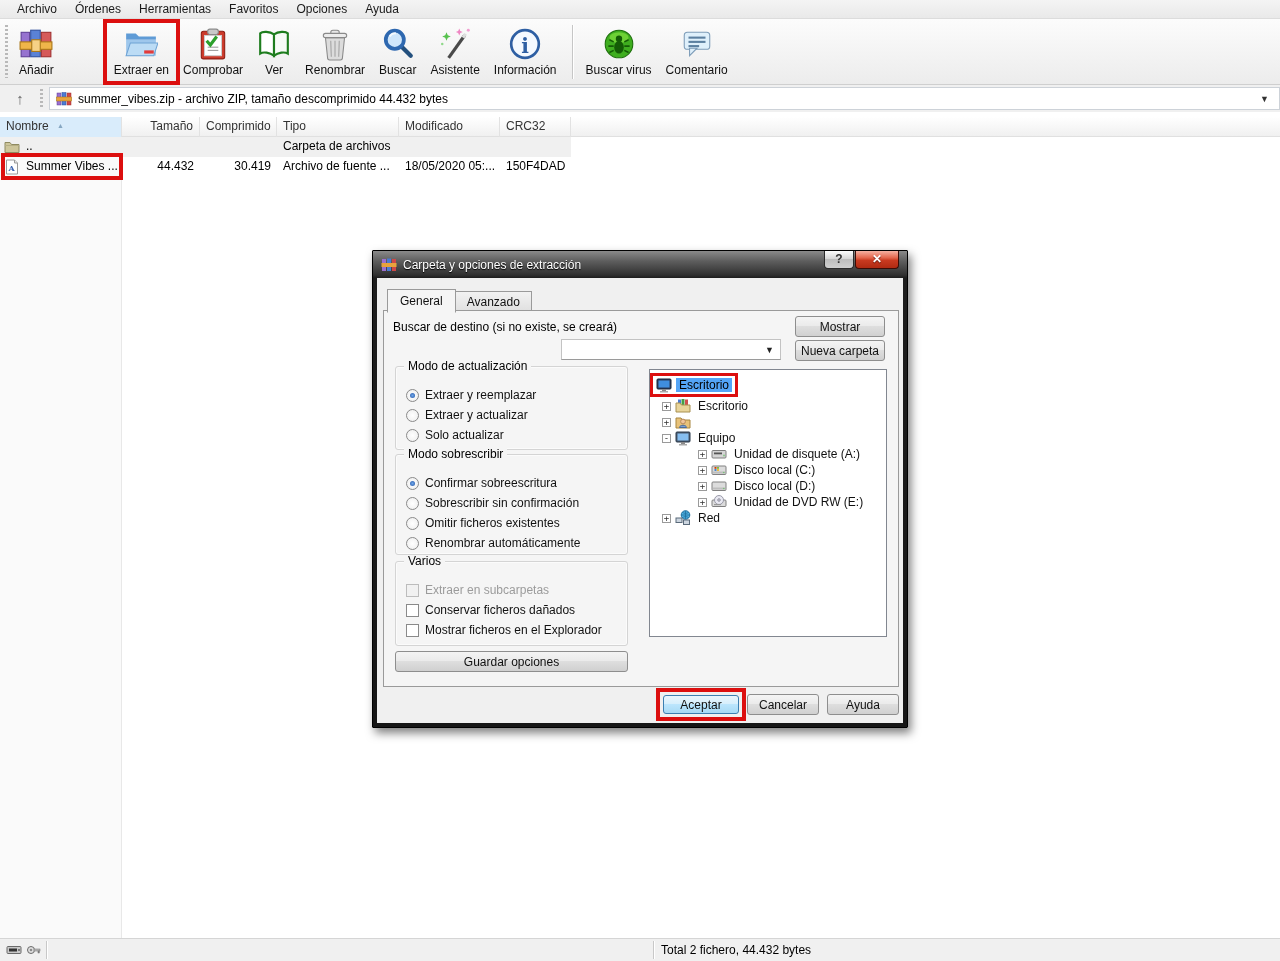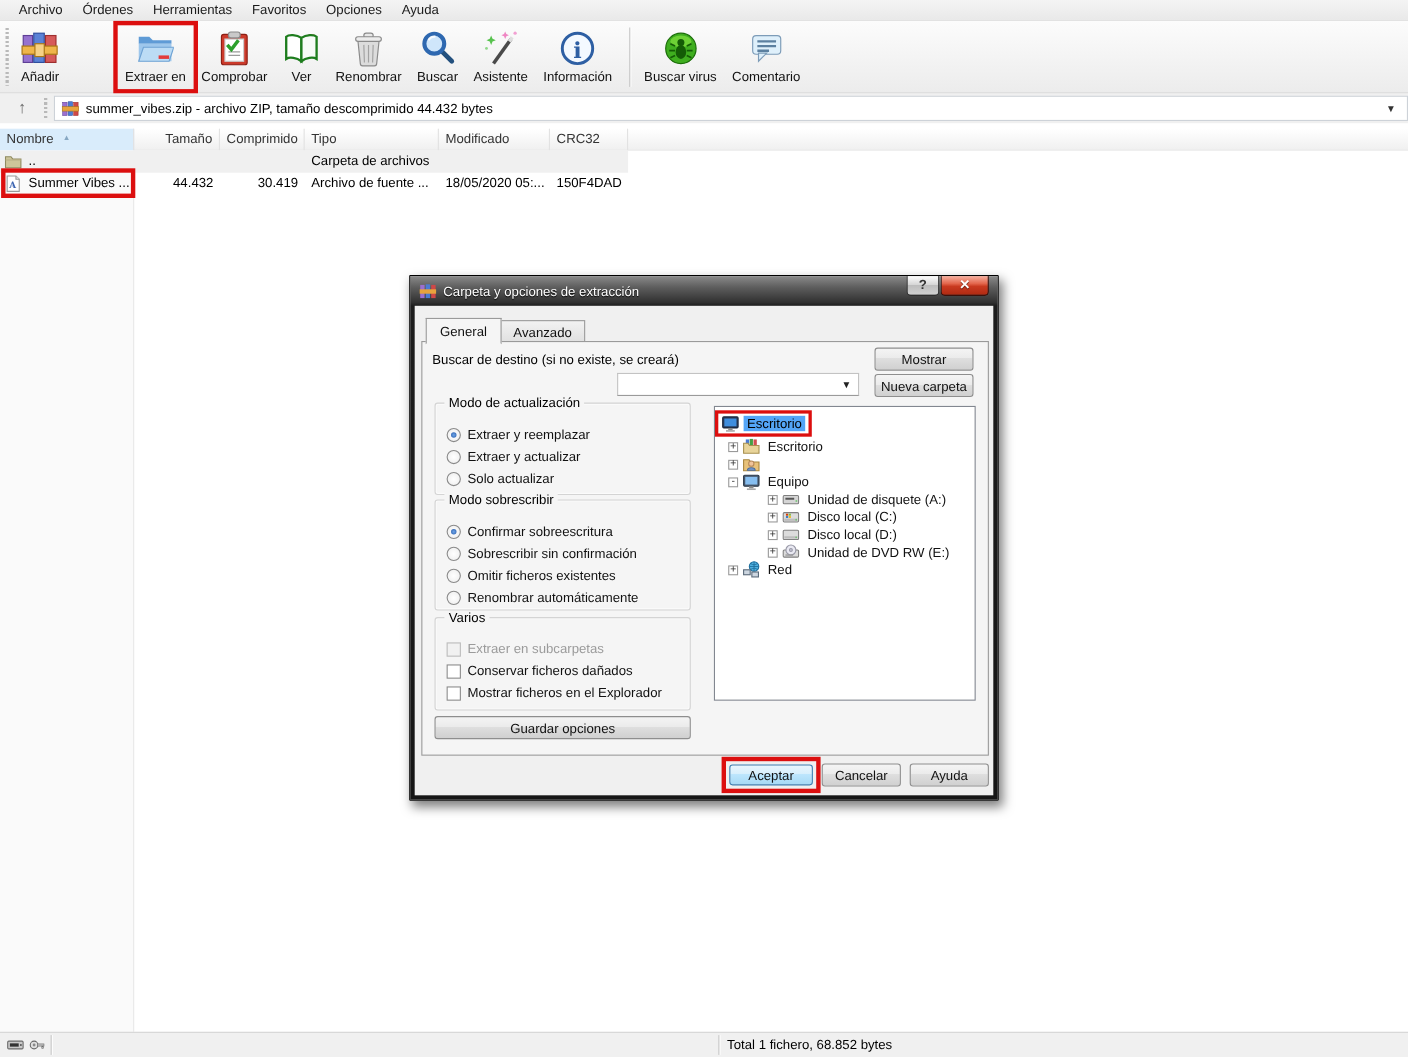--- a/index.html
+++ b/index.html
@@ -330,21 +330,21 @@
       </svg>
       <svg class="icon16" viewBox="0 0 16 16">
         <circle cx="5" cy="8" r="3.5" fill="#e0e0e0" stroke="#6a6a6a"></circle>
         <circle cx="5" cy="8" r="1.3" fill="#8a8a8a"></circle>
         <rect x="8" y="7" width="6" height="2" fill="#bdbdbd" stroke="#6a6a6a" stroke-width="0.5"></rect>
         <rect x="12" y="9" width="1.5" height="2" fill="#bdbdbd" stroke="#6a6a6a" stroke-width="0.5"></rect>
       </svg>
     </div>
     <div class="sb-sep" style="left:46px;"></div>
     <div class="sb-sep" style="left:653px;"></div>
-    <div class="sb-total">Total 1 fichero, 68.852 bytes</div>
+    <div class="sb-total">Total 2 fichero, 44.432 bytes</div>
   </div>
 
   <div class="dialog">
     <div class="dtitle">
       <svg class="icon16" viewBox="0 0 16 16">
         <rect x="1" y="2" width="4" height="12" fill="#9b6fd0"></rect>
         <rect x="6" y="1.5" width="4" height="12.5" fill="#4b7bd4"></rect>
         <rect x="11" y="2" width="4" height="12" fill="#cf4848"></rect>
         <rect x="0.5" y="6" width="15" height="4" fill="#e8a33d"></rect>
       </svg>

